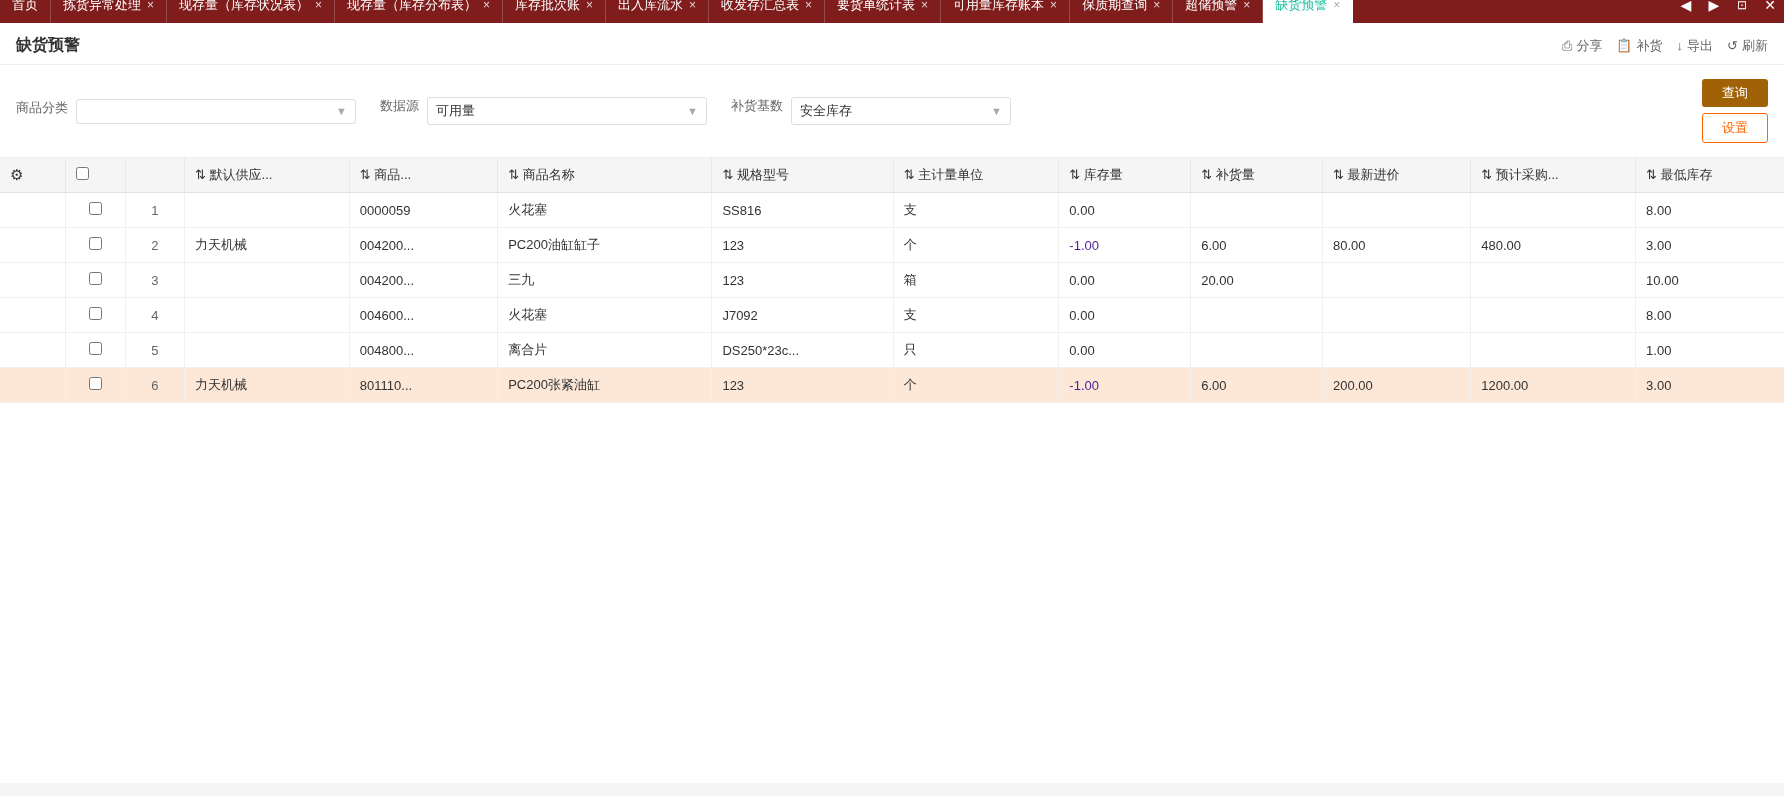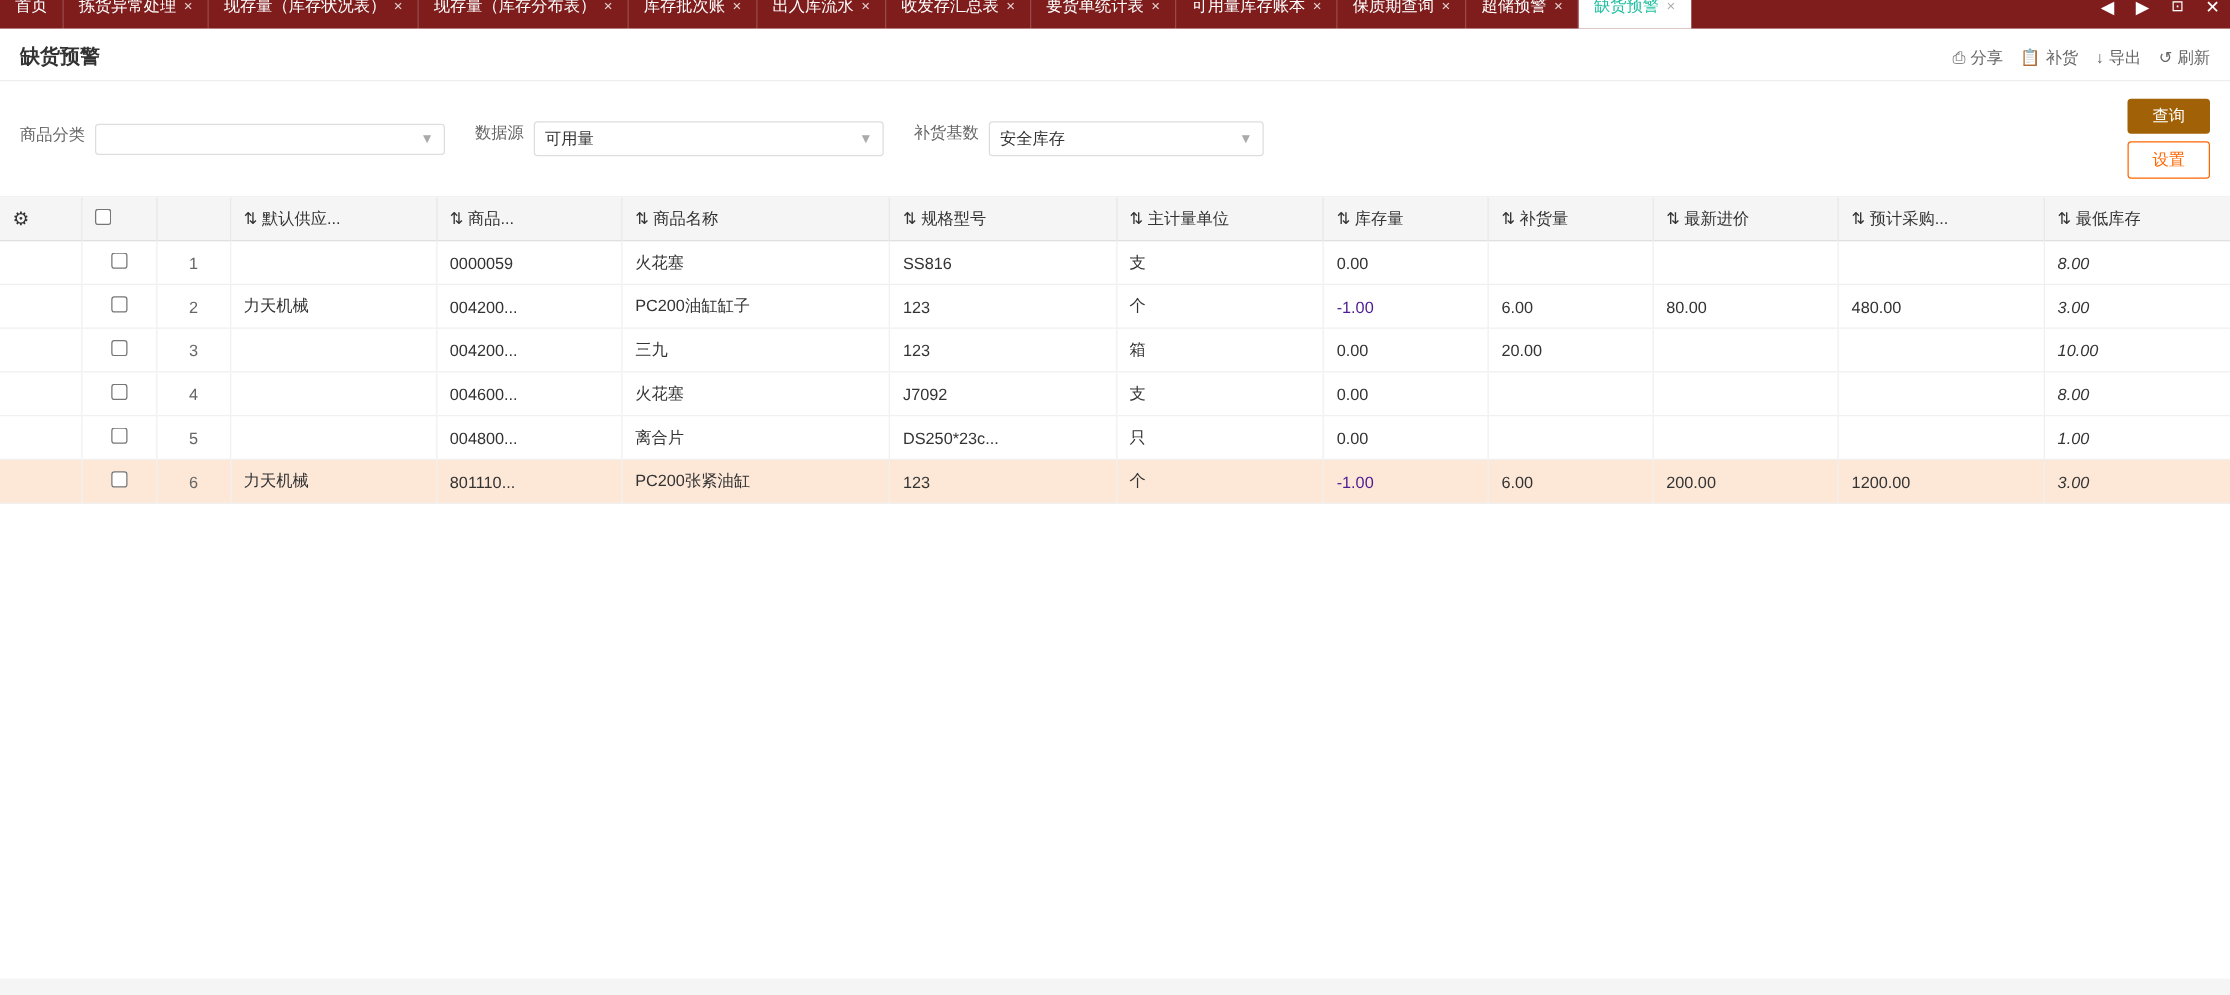--- a/index.html
+++ b/index.html
@@ -172,21 +172,21 @@
       border-bottom: 1px solid #f0f0f0;
     }
     tbody tr.highlighted { background: #fde8d8; }
     tbody td {
       padding: 8px 10px;
       color: #333;
       border-right: 1px solid #f0f0f0;
       white-space: nowrap;
       font-size: 13px;
     }
-    tbody td:last-child { border-right: none; font-style: italic; }
+    tbody td:last-child { border-right: none; }
     .row-num { color: #666; text-align: center; }
     .checkbox-cell { text-align: center; }
     .gear-cell { text-align: center; }
 
     
     .negative { color: #4c1d95; }
 
     
     ::-webkit-scrollbar { width: 6px; height: 6px; }
     ::-webkit-scrollbar-track { background: #f1f1f1; }

